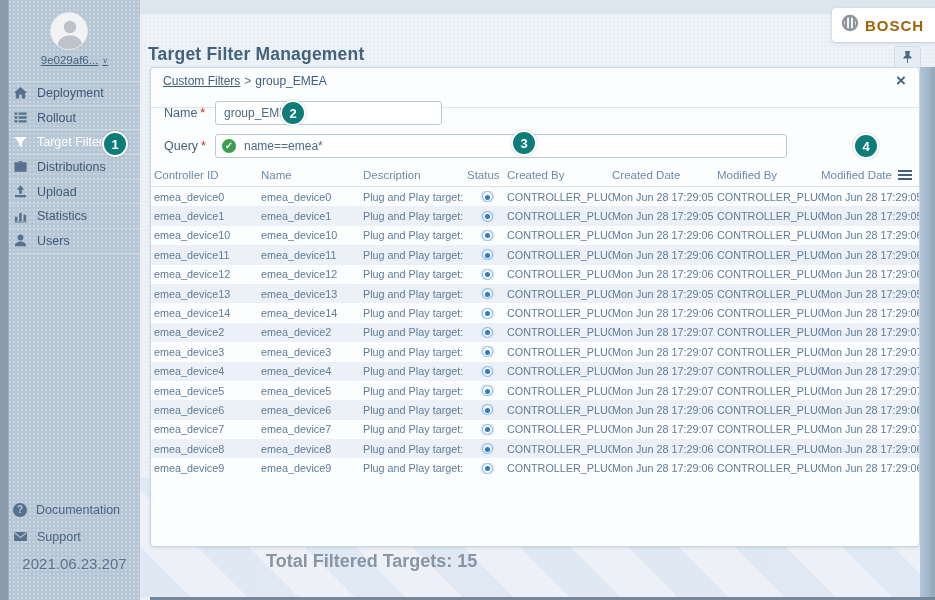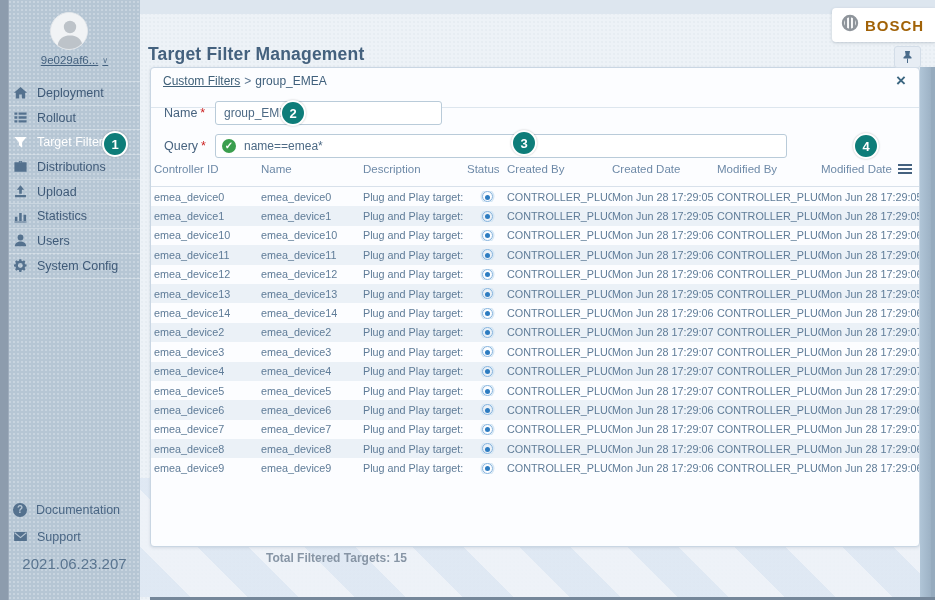--- a/index.html
+++ b/index.html
@@ -70,42 +70,42 @@
   #query-input{left:0;top:0;width:572px;padding-left:28px;}
   .check-circle{position:absolute;left:7px;top:5px;width:14px;height:14px;border-radius:50%;background:#3a9e4d;color:#fff;
     font-size:10px;font-weight:bold;text-align:center;line-height:14px;z-index:3;}
   .q-icons{position:absolute;top:138px;display:flex;align-items:center;gap:6px;left:654px;color:#35627c;}
   .help-circle{width:15px;height:15px;border-radius:50%;background:#2b5f7a;color:#fff;font-size:10.5px;font-weight:bold;
     text-align:center;line-height:15px;cursor:pointer;}
   .q-icons .ic{width:16px;height:16px;cursor:pointer;}
   .q-icons svg{display:block;width:16px;height:16px;}
 
   
-  #thead{position:absolute;left:0;top:95px;width:768px;height:24px;display:flex;
+  #thead{position:absolute;left:0;top:95px;width:768px;height:24px;display:flex;align-items:center;
     border-bottom:1px solid #d8e1eb;font-size:11.5px;color:#6e8aa8;}
   #tbody{position:absolute;left:0;top:119px;width:768px;}
   .trow{display:flex;align-items:center;height:19.4px;font-size:10.8px;color:#5f7c98;cursor:pointer;}
   .trow:nth-child(even){background:#ebf1f7;}
   .cell,.hcell{white-space:nowrap;overflow:hidden;padding-right:4px;}
   .col-0{width:110px;padding-left:3px;}
   .col-1{width:102px;}
   .col-2{width:104px;}
   .col-3{width:40px;text-align:center;padding-right:0;display:flex;justify-content:center;align-items:center;}
   .hcell.col-3{display:block;text-align:left;}
   .col-4{width:105px;}
   .col-5{width:105px;}
   .col-6{width:104px;}
   .col-7{flex:1;}
   .radio{position:relative;width:11px;height:11px;border:1px solid #85b3dd;border-radius:50%;box-shadow:0 0 0 1.5px #d5e6f4;}
   .radio::after{content:"";position:absolute;left:2.5px;top:2.5px;width:5px;height:5px;border-radius:50%;background:#2d7cc1;}
   #tmenu{width:16px;height:12px;margin-right:6px;position:relative;cursor:pointer;}
   #tmenu i{position:absolute;left:1px;width:14px;height:2px;background:#44617f;}
   #tmenu i:nth-child(1){top:1px;} #tmenu i:nth-child(2){top:5px;} #tmenu i:nth-child(3){top:9px;}
 
-  #total{position:absolute;left:266px;top:551px;font-size:12px;font-weight:bold;color:#8795a5;z-index:8;}
+  #total{position:absolute;left:266px;top:551px;font-size:18px;font-weight:bold;color:#8795a5;z-index:8;}
 
   
   .badge{position:absolute;width:26px;height:26px;border-radius:50%;background:#0e7d79;border:2px solid #ffffff;
     color:#fff;font-size:13px;font-weight:bold;display:flex;align-items:center;justify-content:center;z-index:50;
     box-shadow:0 0 2px rgba(0,0,0,.25);}
   #badge1{left:102px;top:131px;}
   #badge2{left:280px;top:100px;}
   #badge3{left:511px;top:130px;}
   #badge4{left:853px;top:133px;}
 </style>
@@ -181,28 +181,20 @@
           <span class="nav-label">Statistics</span>
         </div>
         <div class="nav-item">
           <span class="nav-icon">
             <svg viewBox="0 0 16 16" fill="currentColor">
               <circle cx="8" cy="4.8" r="3.1"></circle>
               <path d="M1.8 14.2c.4-3.7 3-5.2 6.2-5.2s5.8 1.5 6.2 5.2z"></path>
             </svg>
           </span>
           <span class="nav-label">Users</span>
-        </div>
-        <div class="nav-item">
-          <span class="nav-icon">
-            <svg viewBox="0 0 16 16" fill="currentColor">
-              <path fill-rule="evenodd" d="M14.5 9.1V6.9l-1.7-.3a5 5 0 0 0-.5-1.2l1-1.4-1.6-1.6-1.4 1a5 5 0 0 0-1.2-.5L8.9 1.2H6.7l-.3 1.7a5 5 0 0 0-1.2.5l-1.4-1-1.6 1.6 1 1.4a5 5 0 0 0-.5 1.2l-1.7.3v2.2l1.7.3c.1.4.3.8.5 1.2l-1 1.4 1.6 1.6 1.4-1c.4.2.8.4 1.2.5l.3 1.7h2.2l.3-1.7c.4-.1.8-.3 1.2-.5l1.4 1 1.6-1.6-1-1.4c.2-.4.4-.8.5-1.2zM7.8 10.6a2.6 2.6 0 1 1 0-5.2 2.6 2.6 0 0 1 0 5.2z"></path>
-            </svg>
-          </span>
-          <span class="nav-label">System Config</span>
         </div>
       </div>
     <div id="sidebar-footer">
         <div class="sfoot-item">
           <span class="qcircle">?</span>
           <span class="sfoot-label">Documentation</span>
         </div>
         <div class="sfoot-item">
           <span class="sfoot-icon">
             <svg viewBox="0 0 16 16">

